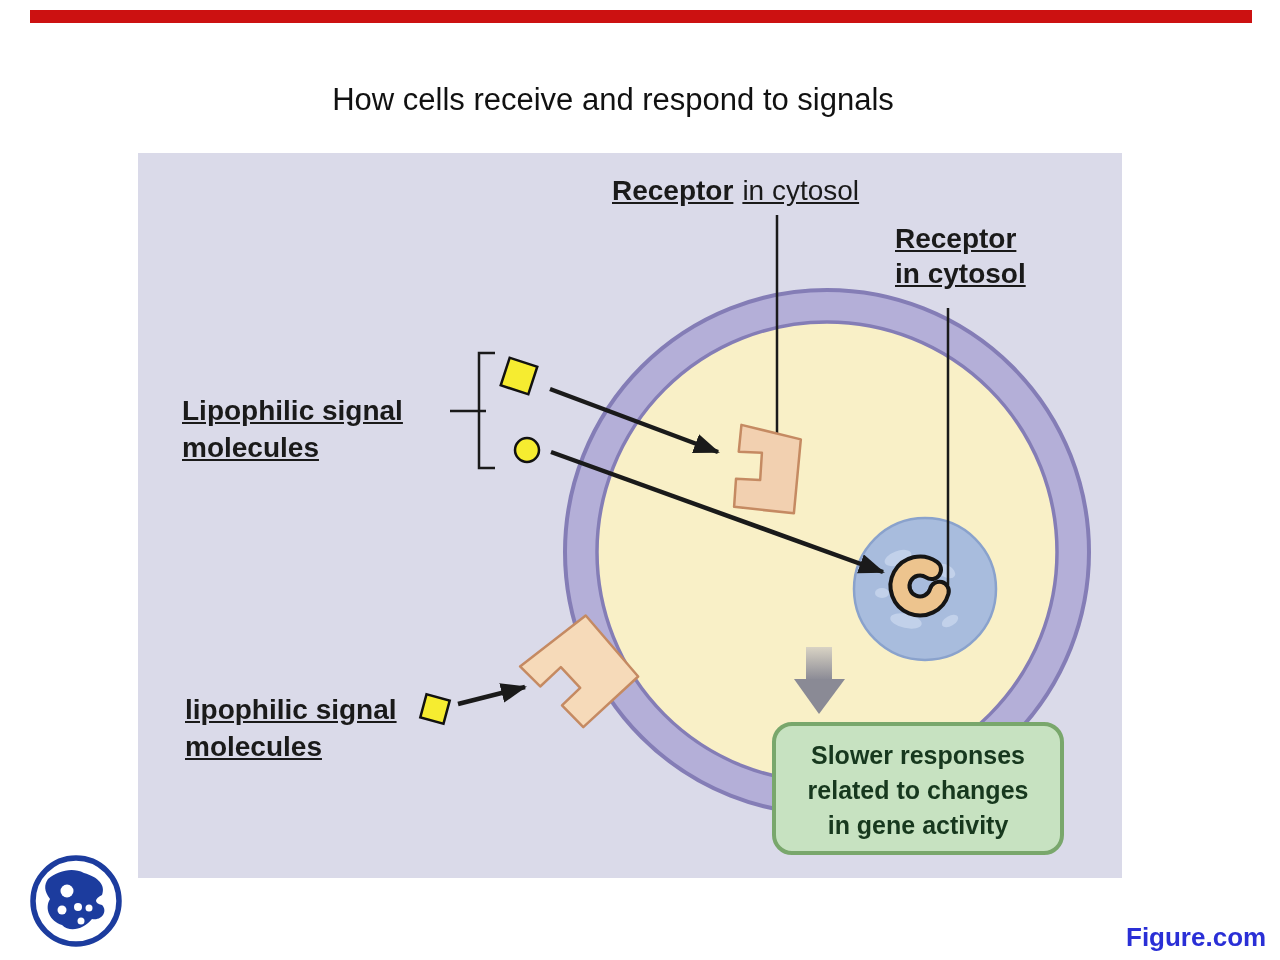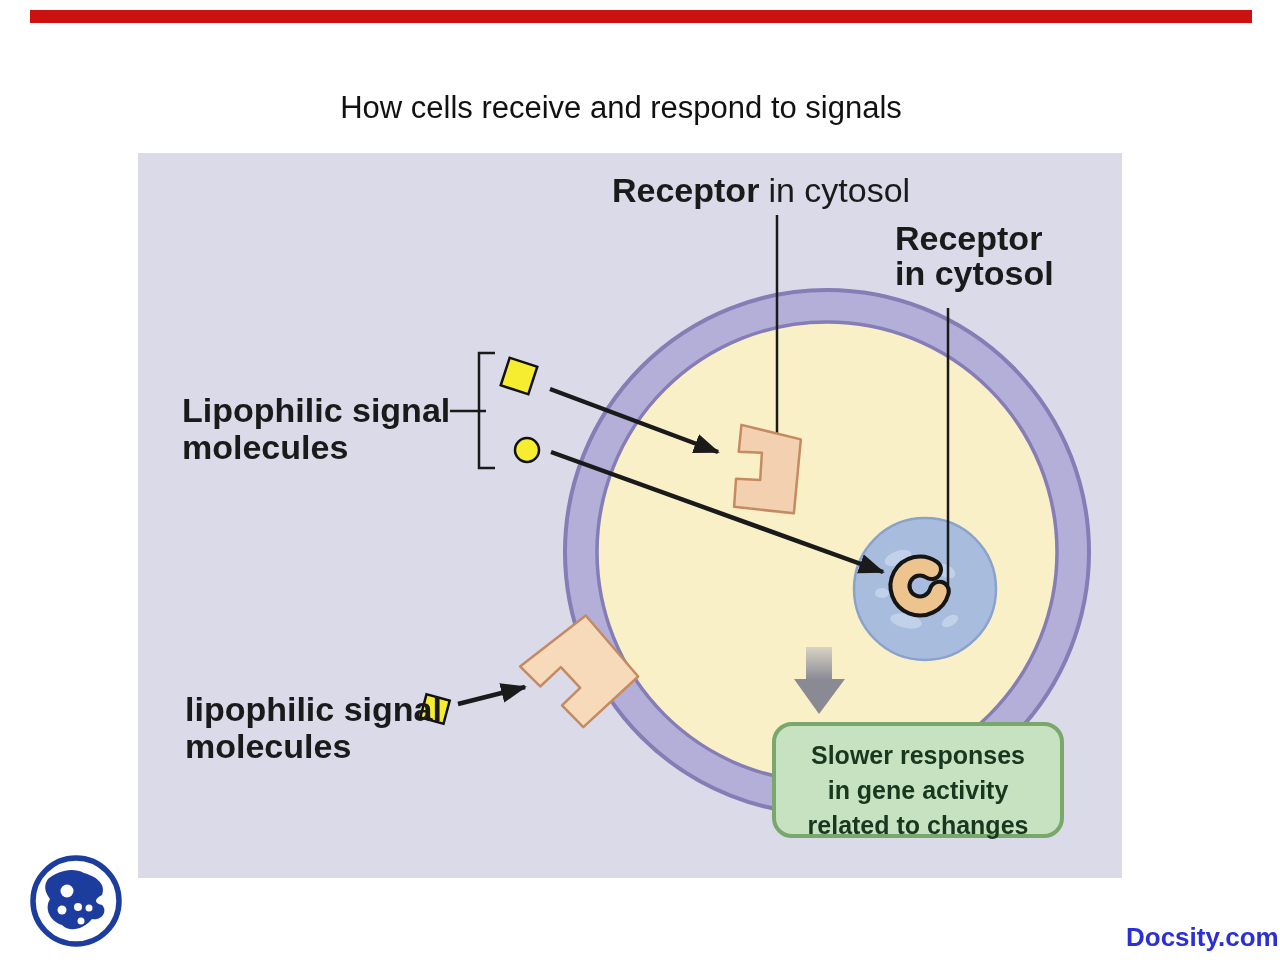--- a/index.html
+++ b/index.html
@@ -2,35 +2,35 @@
 <html style="--top-bar: #cc1111; --title-ink: #111111; --panel-bg: #dadae9; --membrane-fill: #b4afd8; --membrane-outline: #847db6; --cytoplasm-fill: #f9f0c7; --nucleus-fill: #a8bcdd; --nucleus-outline: #8aa2cc; --nucleus-texture-light: #c9d7ee; --nucleus-texture-dark: #93aad2; --receptor-fill: #f2d0b0; --receptor-outline: #c58a62; --membrane-receptor-fill: #f6dab9; --nucleus-receptor-fill: #edc48e; --ink: #1a1a1a; --signal-yellow: #f6ec30; --gray-arrow: #8a8a95; --gray-arrow-light: #d9d3c4; --box-fill: #c7e2c1; --box-border: #79a76c; --box-text: #17381e; --caption-blue: #3a3f9c; --watermark-blue: #2a2fd6; --logo-blue: #1c3c9e;"><head>
 <meta charset="utf-8">
 <style>
   html, body { margin:0; padding:0; }
   body {
     width:1280px; height:960px; position:relative; overflow:hidden;
     background:#ffffff; font-family:"Liberation Sans", sans-serif;
   }
   .top-bar { position:absolute; left:30px; top:10px; width:1222px; height:13px;
     background:var(--top-bar); }
-  .slide-title { position:absolute; left:0; top:74px; width:1210px; margin:16px;
+  .slide-title { position:absolute; left:0; top:74px; width:1210px; margin:8px;
     text-align:center; font-size:31px; font-weight:400; color:var(--title-ink); }
   .panel { position:absolute; left:138px; top:153px; width:984px; height:725px;
     background:var(--panel-bg); }
   .panel svg { position:absolute; left:0; top:0; }
 
-  .lbl { position:absolute; font-weight:700; font-size:34px; color:var(--ink);
-    line-height:37px; white-space:nowrap; }
+  .lbl { position:absolute; font-weight:700; font-size:28px; color:var(--ink);
+    line-height:37px; white-space:nowrap;text-decoration:underline; }
   .lbl-rc { left:612px; top:172px; }
   .lbl-rc .rest { font-weight:400; margin-left:9px; }
   .lbl-rn { left:895px; top:221px; line-height:35px; }
   .lbl-lip { left:182px; top:392px; }
   .lbl-lipb { left:185px; top:691px; }
 
-  .response-box { position:absolute; left:634px; top:569px; width:292px; height:116px;
+  .response-box { position:absolute; left:634px; top:569px; width:292px; height:133px;
     box-sizing:border-box; background:var(--box-fill); border:4px solid var(--box-border);
     border-radius:20px; text-align:center; padding-top:12px;
     font-weight:700; font-size:25px; line-height:35px; color:var(--box-text); }
 
   .fig-caption { position:absolute; left:1057px; top:972px; font-weight:700;
     font-size:19px; color:var(--caption-blue); white-space:nowrap; z-index:2; }
   .watermark { position:absolute; left:1126px; top:922px; font-weight:700;
     font-size:26px; color:var(--watermark-blue); white-space:nowrap; z-index:3; }
   .logo { position:absolute; left:27px; top:852px; width:98px; height:98px; }
 </style>
@@ -93,22 +93,22 @@
     </g>
 
     <g>
       <rect x="668" y="494" width="26" height="33" fill="url(#shaftGrad)"></rect>
       <polygon points="656,526 707,526 681,561" style="fill:var(--gray-arrow)"></polygon>
     </g>
   </svg>
 
   <div class="response-box">
     <div>Slower responses</div>
+    <div>related to changes</div>
     <div>in gene activity</div>
-    <div>related to changes</div>
   </div>
 </div>
 
 <div class="lbl lbl-rc"><span class="bold">Receptor</span><span class="rest">in cytosol</span></div>
 
 <div class="lbl lbl-rn">
   <div>Receptor</div>
   <div>in cytosol</div>
 </div>
 
@@ -127,13 +127,13 @@
   <path d="M -28,-22 C -18,-30 -4,-34 8,-28 C 22,-24 30,-16 26,-6 C 18,-2 18,2 26,4
            C 32,10 26,20 16,18 C 8,28 -6,32 -14,24 C -26,20 -32,8 -26,-2 C -32,-10 -32,-16 -28,-22 Z" style="fill:var(--logo-blue)"></path>
   <circle cx="-9" cy="-10" r="6.5" fill="#ffffff"></circle>
   <circle cx="2" cy="6" r="4" fill="#ffffff"></circle>
   <circle cx="13" cy="7" r="3.5" fill="#ffffff"></circle>
   <circle cx="-14" cy="9" r="4.5" fill="#ffffff"></circle>
   <circle cx="5" cy="20" r="3.5" fill="#ffffff"></circle>
 </svg>
 
 <div class="fig-caption">Figure 6.4 (2 of 2)</div>
-<div class="watermark">Docsity.com</div>
+<div class="watermark">Figure.com</div>
 
 </body></html>

